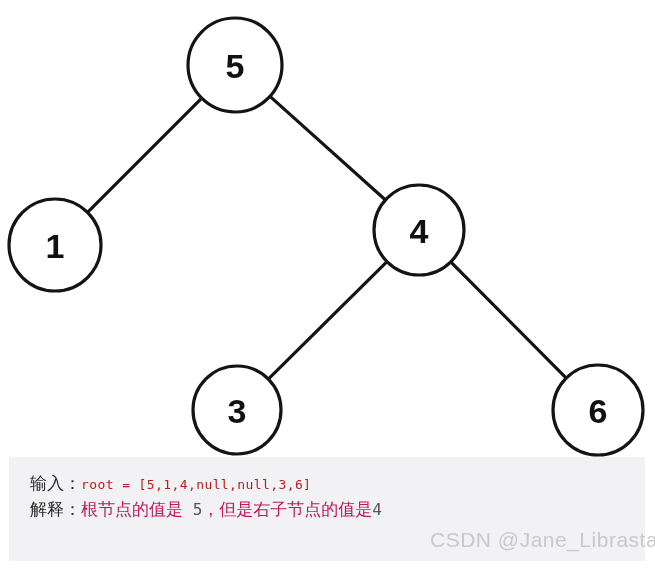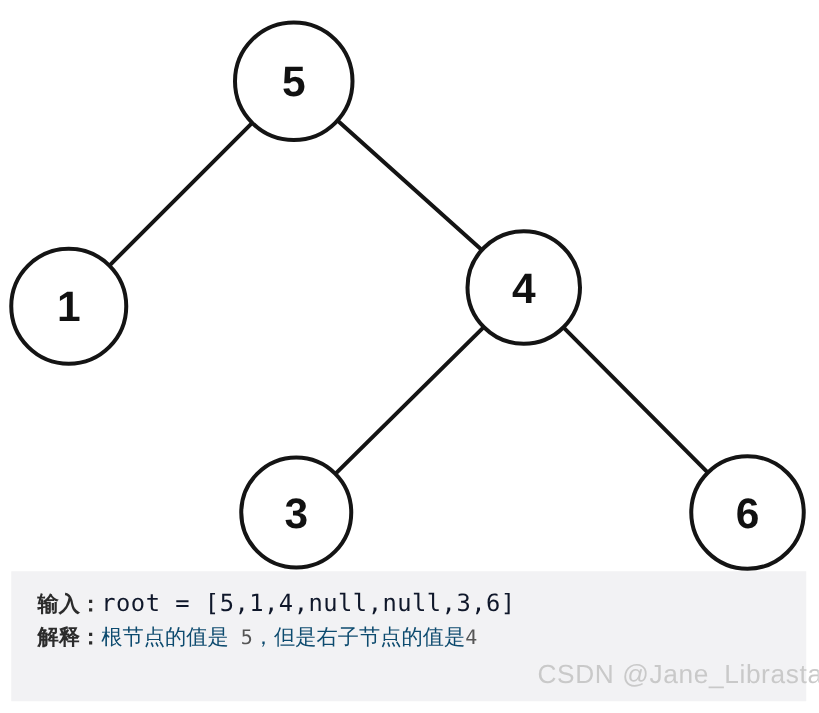--- a/index.html
+++ b/index.html
@@ -61,35 +61,35 @@
 
   .caption-line {
     height: 26px;
     line-height: 26px;
     white-space: nowrap;
     font-size: 18px;
   }
 
   .cap-key {
     font-family: "DejaVu Serif", "Liberation Serif", serif;
-    font-weight: bold;
+    font-weight: normal;
     color: #2b2b2b;
     font-size: 17px;
   }
 
   .cap-mono {
     font-family: "DejaVu Sans Mono", "Liberation Mono", monospace;
-    color: #0f172a;
-    font-size: 19px;
+    color: #b91c1c;
+    font-size: 13px;
     letter-spacing: 0.4px;
   }
 
   .cap-cjk {
     font-family: "DejaVu Serif", "Liberation Serif", serif;
-    color: #0c4a6e;
+    color: #be185d;
     font-size: 17px;
   }
 
   .cap-cjk-mono {
     font-family: "DejaVu Sans Mono", "Liberation Mono", monospace;
     color: #555555;
     font-size: 16px;
   }
 
   #watermark {

